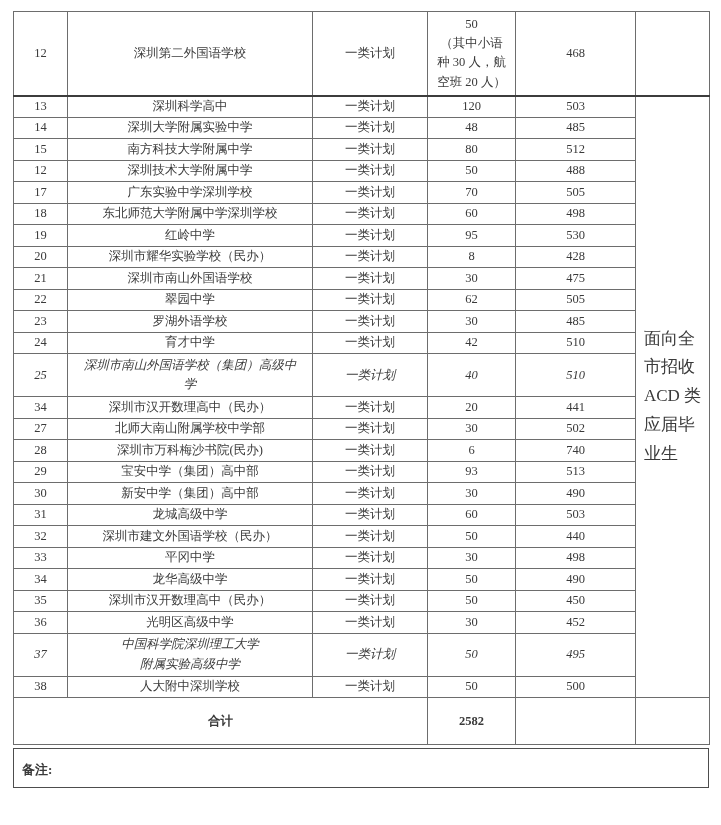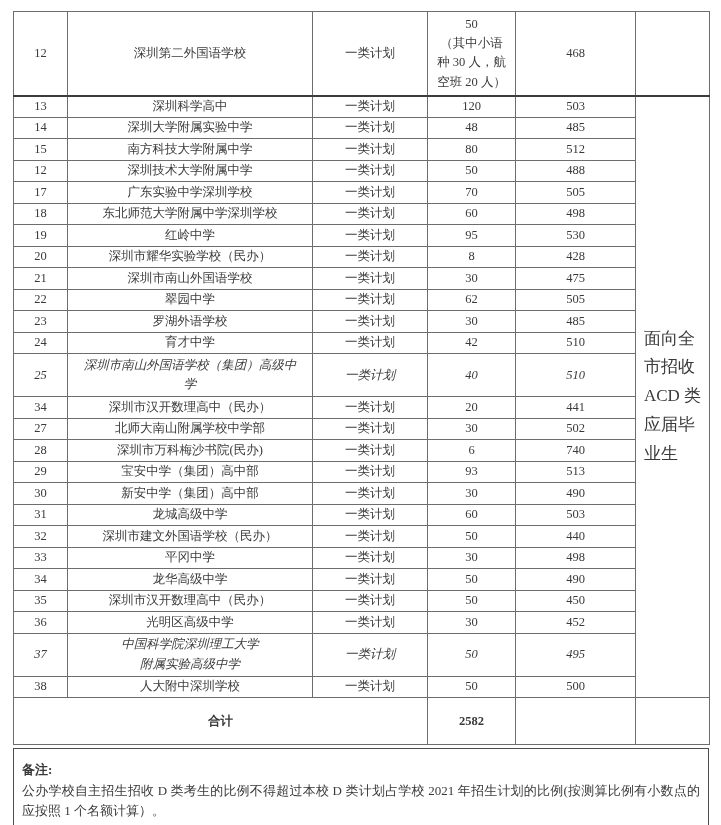--- a/index.html
+++ b/index.html
@@ -280,16 +280,15 @@
         <td colspan="3">合计</td>
         <td>2582</td>
         <td></td>
         <td></td>
       </tr>
     </tbody>
   </table>
 
   <div class="note-box">
     <div class="note-title">备注:</div>
-    <div class="note-body">公办学校自主招生招收 D 类考生的比例不得超过本校 D 类计划占学校 2021 年招生计划的比例(按测算比例有小数点的应按照 1 个名额计算）。</div>
   </div>
 
 </div>
 
 </body></html>

